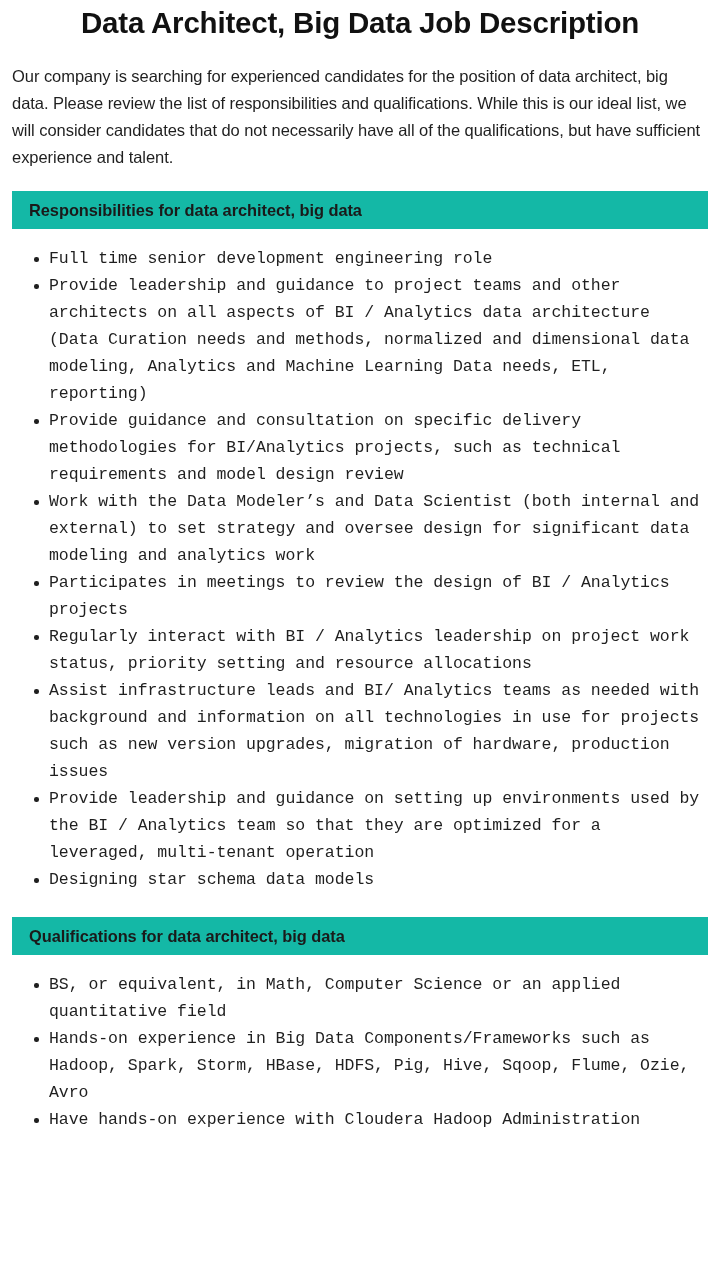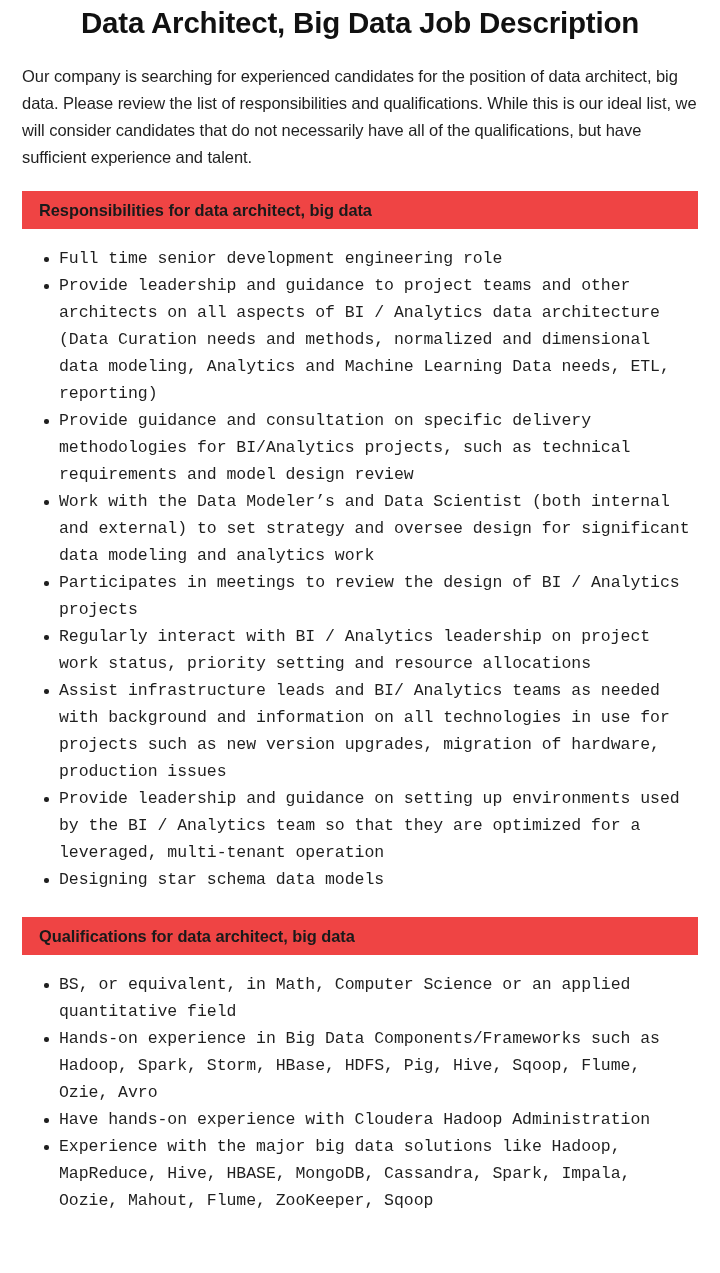--- a/index.html
+++ b/index.html
@@ -13,21 +13,21 @@
     font-family: "Liberation Sans", sans-serif;
     color: #1a1a1a;
     -webkit-font-smoothing: antialiased;
     overflow: hidden;
   }
   .page {
     position: relative;
     width: 720px;
     height: 1273px;
     box-sizing: border-box;
-    padding: 0 22px;
+    padding: 0 12px;
   }
   .doc-title {
     margin: 0;
     padding: 0;
     font-size: 29.5px;
     line-height: 46px;
     font-weight: bold;
     text-align: center;
     letter-spacing: -0.2px;
     color: #111111;
@@ -37,21 +37,21 @@
     padding-top: 17px;
     font-size: 16.5px;
     line-height: 27px;
     color: #1f1f1f;
     letter-spacing: -0.05px;
   }
   .section {
     margin: 0;
   }
   .section-head {
-    background: #ef4444;
+    background: #14b8a6;
     font-size: 16.4px;
     font-weight: bold;
     line-height: 38px;
     height: 38px;
     padding: 0 17px;
     color: #1a1a1a;
     letter-spacing: -0.05px;
     box-sizing: border-box;
   }
   .sec-responsibilities {
@@ -109,17 +109,16 @@
       <li>Designing star schema data models</li>
     </ul>
   </section>
 
   <section class="section sec-qualifications">
     <div class="section-head">Qualifications for data architect, big data</div>
     <ul class="bullets">
       <li>BS, or equivalent, in Math, Computer Science or an applied quantitative field</li>
       <li>Hands-on experience in Big Data Components/Frameworks such as Hadoop, Spark, Storm, HBase, HDFS, Pig, Hive, Sqoop, Flume, Ozie, Avro</li>
       <li>Have hands-on experience with Cloudera Hadoop Administration</li>
-      <li>Experience with the major big data solutions like Hadoop, MapReduce, Hive, HBASE, MongoDB, Cassandra, Spark, Impala, Oozie, Mahout, Flume, ZooKeeper, Sqoop</li>
     </ul>
   </section>
 
 </div>
 
 </body></html>

